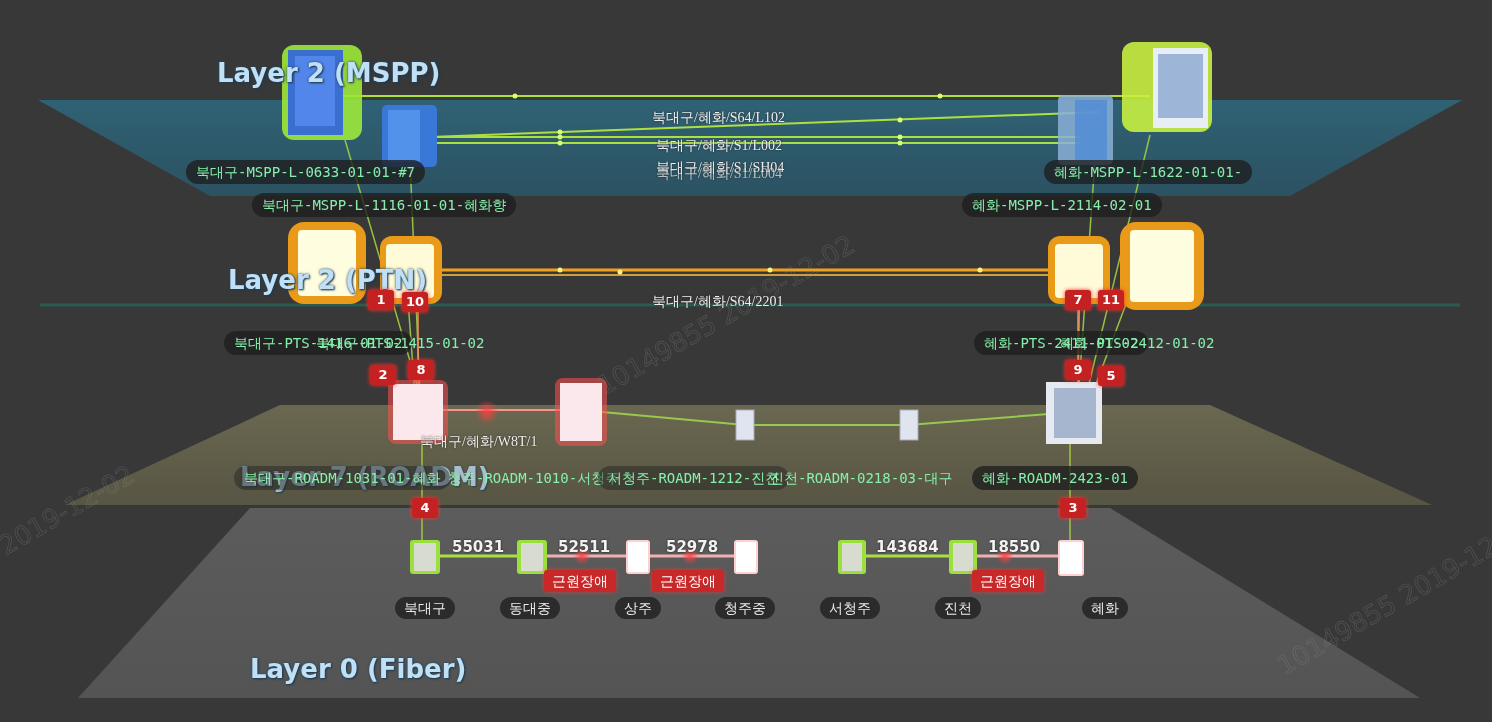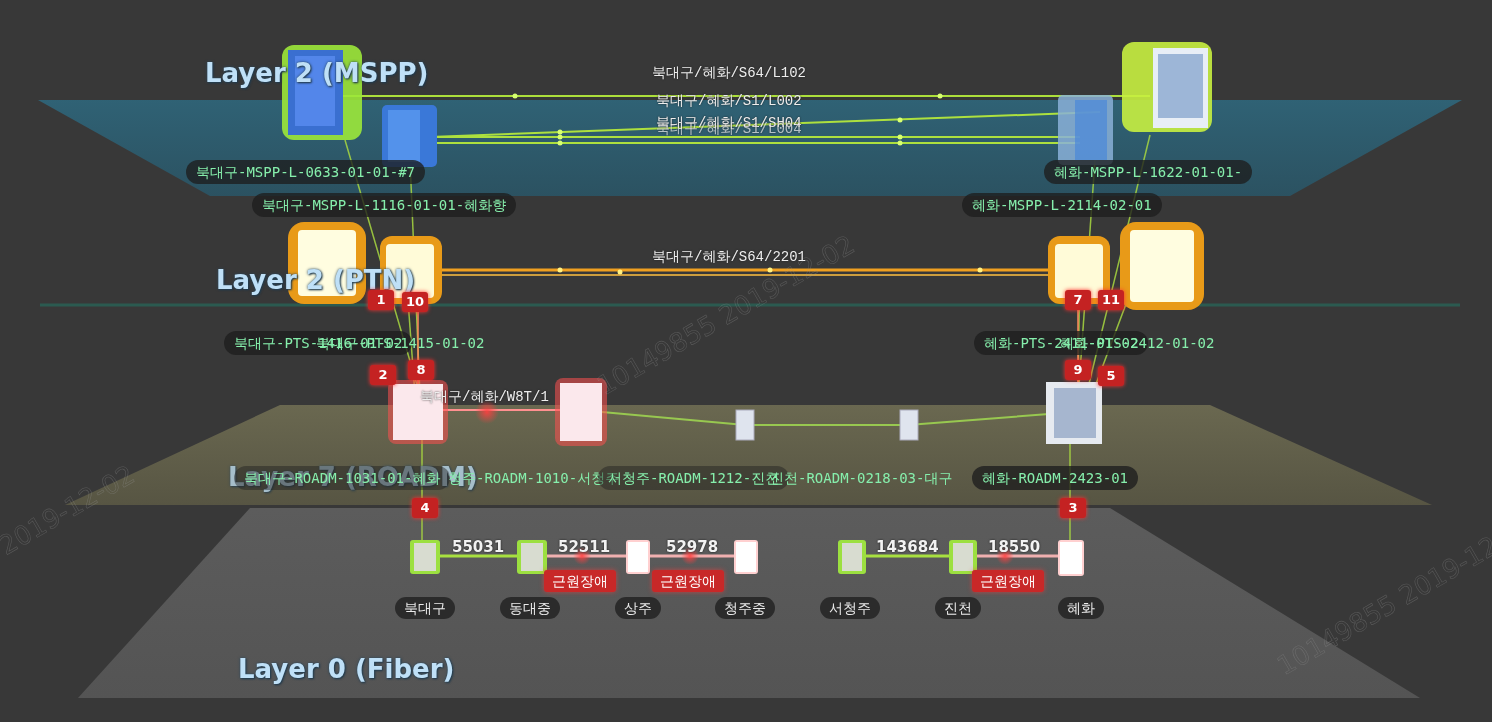--- a/index.html
+++ b/index.html
@@ -8,31 +8,33 @@
     background:#383838;
     font-family:"DejaVu Sans", sans-serif;
   }
   .stage { position:absolute; left:0; top:0; width:1492px; height:722px; }
   svg.bg { position:absolute; left:0; top:0; }
   .layer-title {
     position:absolute; font-family:"DejaVu Sans", sans-serif; font-weight:bold;
     font-size:26px; color:#bfe0f7;
     text-shadow:0 0 3px #2a4a60, 1px 1px 2px #1d3344;
     white-space:nowrap;
+    margin-left:12px;
   }
   .label {
     position:absolute; white-space:nowrap;
     font-family:"DejaVu Sans Mono", monospace; font-size:14px; color:#86efac;
     background:rgba(30,30,30,0.78); border-radius:13px; padding:3px 10px;
     line-height:18px;
   }
   .link-label {
     position:absolute; white-space:nowrap;
-    font-family:Liberation Mono, monospace; font-size:14px; color:#eeeeee;
+    font-family:Liberation Serif, serif; font-size:14px; color:#eeeeee;
     text-shadow:0 0 2px #222;
+    margin-top:45px;
   }
   .badge {
     position:absolute; background:#c42222; color:#fff; font-weight:bold;
     font-family:"DejaVu Sans", sans-serif; font-size:13px; line-height:20px;
     min-width:20px; height:20px; text-align:center; border-radius:3px; padding:0 3px;
     box-shadow:0 0 4px #ff3030;
   }
   .alarm {
     position:absolute; background:#c82828; color:#ffffff;
     font-size:14px; line-height:22px; padding:0 8px; border-radius:3px;
@@ -265,15 +267,15 @@
 <div class="alarm" style="left:544px;top:570px;">근원장애</div>
 <div class="alarm" style="left:652px;top:570px;">근원장애</div>
 <div class="alarm" style="left:972px;top:570px;">근원장애</div>
 
 <div class="site" style="left:395px;top:597px;">북대구</div>
 <div class="site" style="left:500px;top:597px;">동대중</div>
 <div class="site" style="left:615px;top:597px;">상주</div>
 <div class="site" style="left:715px;top:597px;">청주중</div>
 <div class="site" style="left:820px;top:597px;">서청주</div>
 <div class="site" style="left:935px;top:597px;">진천</div>
-<div class="site" style="left:1058px;top:597px;">혜화</div>
+<div class="site" style="left:1082px;top:597px;">혜화</div>
 
 </div>
 
 </body></html>

